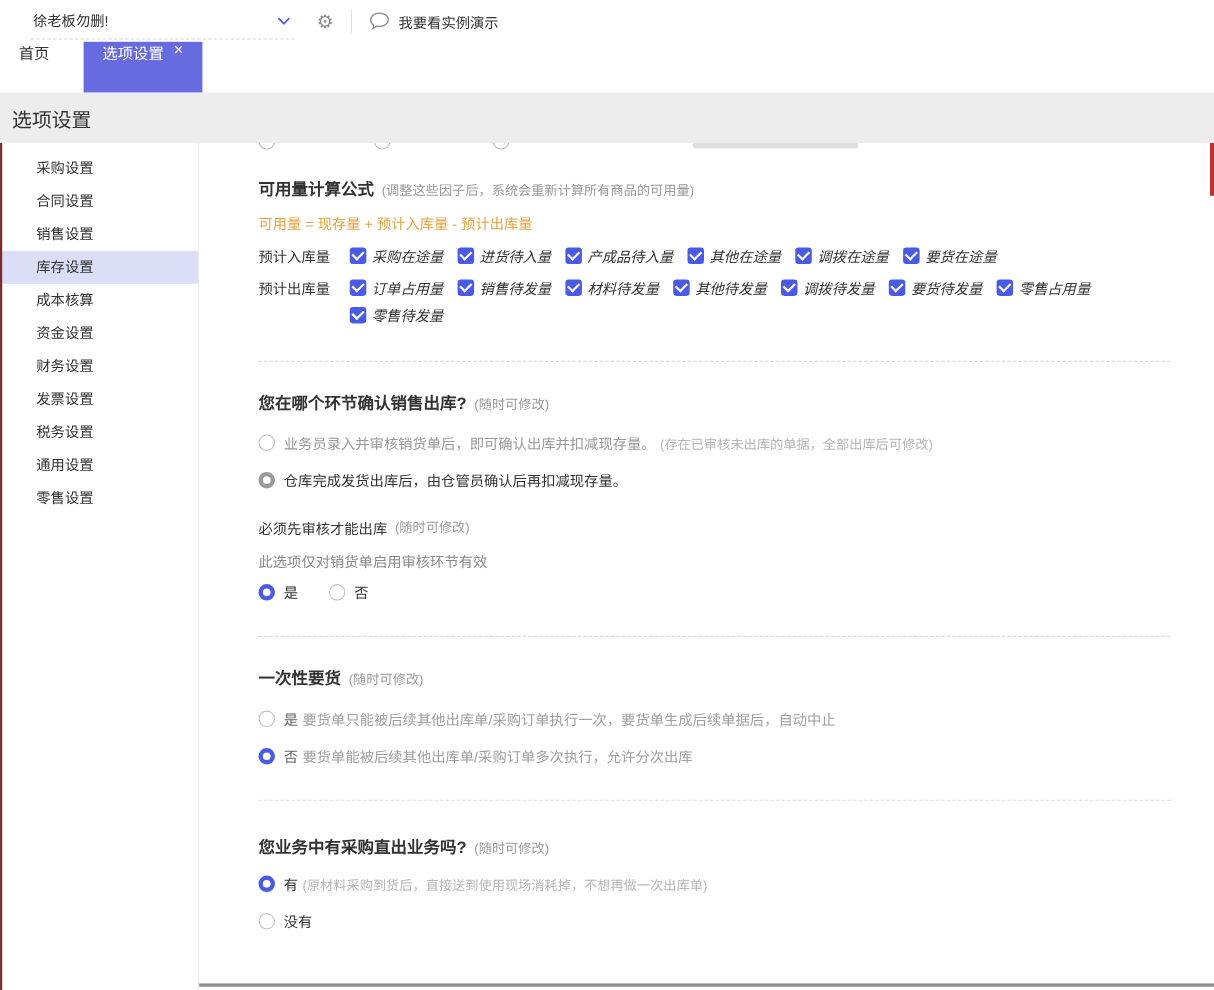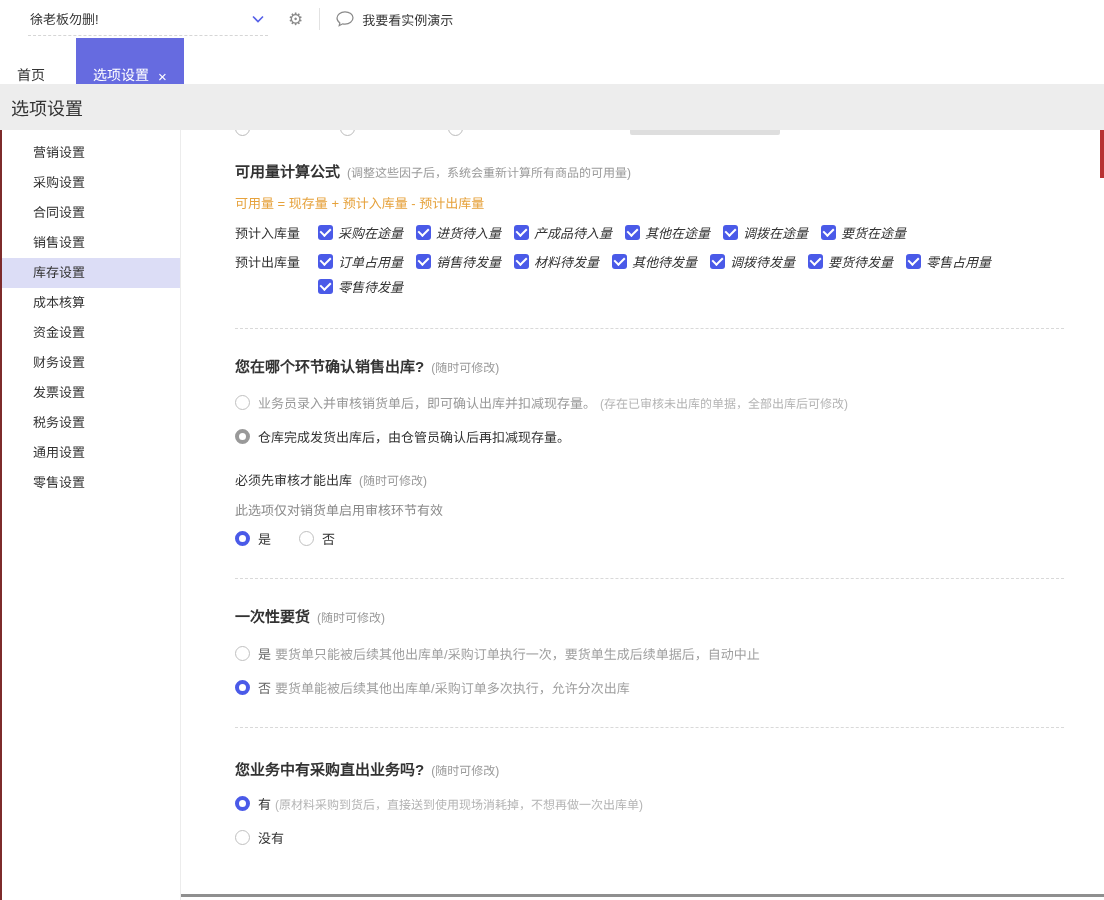--- a/index.html
+++ b/index.html
@@ -15,21 +15,21 @@
   .company-select {
     width:240px; display:flex; align-items:center; justify-content:space-between;
     border-bottom:1px dashed #d6d6d6; padding:7px 4px 7px 2px; font-size:13px; color:#333; cursor:pointer;
   }
   .gear { margin-left:20px; font-size:17px; color:#8a8a8a; cursor:pointer; line-height:1; }
   .v-divider { width:1px; height:22px; background:#e2e2e2; margin:0 16px; }
   .demo-link { display:flex; align-items:center; gap:8px; font-size:13px; color:#333; cursor:pointer; }
 
   
   .tabbar { height:46px; background:#fff; display:flex; align-items:stretch; }
-  .tab { padding:0 17px; display:flex; align-items:flex-end; font-size:14px; color:#333; cursor:pointer; }
+  .tab { padding:0 17px; display:flex; align-items:flex-start; font-size:14px; color:#333; cursor:pointer; }
   .tab.active { background:#666be0; color:#fff; margin-left:14px; gap:9px; }
   .tab-close { font-size:15px; line-height:1; cursor:pointer; }
 
   
   .title-bar { height:46px; background:#ededed; display:flex; align-items:center; padding-left:11px; font-size:18px; color:#333; }
 
   
   .page-body { display:flex; height:770px; position:relative; background:#fff; }
   .sidebar { width:181px; border-right:1px solid #ececec; padding-top:8px; flex:none; }
   .side-item { height:30px; line-height:30px; padding-left:33px; font-size:13px; color:#333; cursor:pointer; }
@@ -62,21 +62,21 @@
   .option { display:flex; align-items:center; margin-top:16px; font-size:13px; cursor:pointer; }
   .radio { width:15px; height:15px; border-radius:50%; border:1px solid #c0c0c0; background:#fff; flex:none; margin-right:8px; }
   .radio.on { border:4px solid #4a5ae8; }
   .radio.on-gray { border:4px solid #999; }
   .opt-gray { color:#999; }
   .opt-dark { color:#333; }
   .opt-label { color:#666; margin-right:4px; }
   .opt-note { color:#b5b5b5; font-size:12px; margin-left:4px; }
   .opt-desc { color:#a0a0a0; }
 
-  .sub-title { margin-top:24px; font-size:13px; color:#333; display:flex; align-items:center; }
+  .sub-title { margin-top:24px; font-size:13px; color:#333; display:flex; align-items:flex-start; }
   .sub-desc { margin-top:11px; font-size:13px; color:#8a8a8a; }
   .yesno { display:flex; align-items:center; gap:28px; margin-top:10px; }
   .yesno .option { margin-top:0; }
   .indent-note { margin-top:8px; margin-left:12px; font-size:13px; color:#8a8a8a; }
 
   
   .left-strip { position:absolute; left:0; top:130px; bottom:0; width:2px; background:#7d2b2b; }
   .right-thumb { position:absolute; right:0; top:130px; width:4px; height:48px; background:#b83232; cursor:pointer; }
   .bottom-scroll { position:absolute; left:181px; right:0; bottom:3px; height:3px; background:#8f8f8f; cursor:pointer; }
 </style>
@@ -110,21 +110,20 @@
   </div>
 </div>
 
 <div class="title-bar">
   <span>选项设置</span>
 </div>
 
 <div class="page-body">
 
   <aside class="sidebar">
-    <div class="side-item">营销设置</div>
     <div class="side-item">采购设置</div>
     <div class="side-item">合同设置</div>
     <div class="side-item">销售设置</div>
     <div class="side-item selected">库存设置</div>
     <div class="side-item">成本核算</div>
     <div class="side-item">资金设置</div>
     <div class="side-item">财务设置</div>
     <div class="side-item">发票设置</div>
     <div class="side-item">税务设置</div>
     <div class="side-item">通用设置</div>

